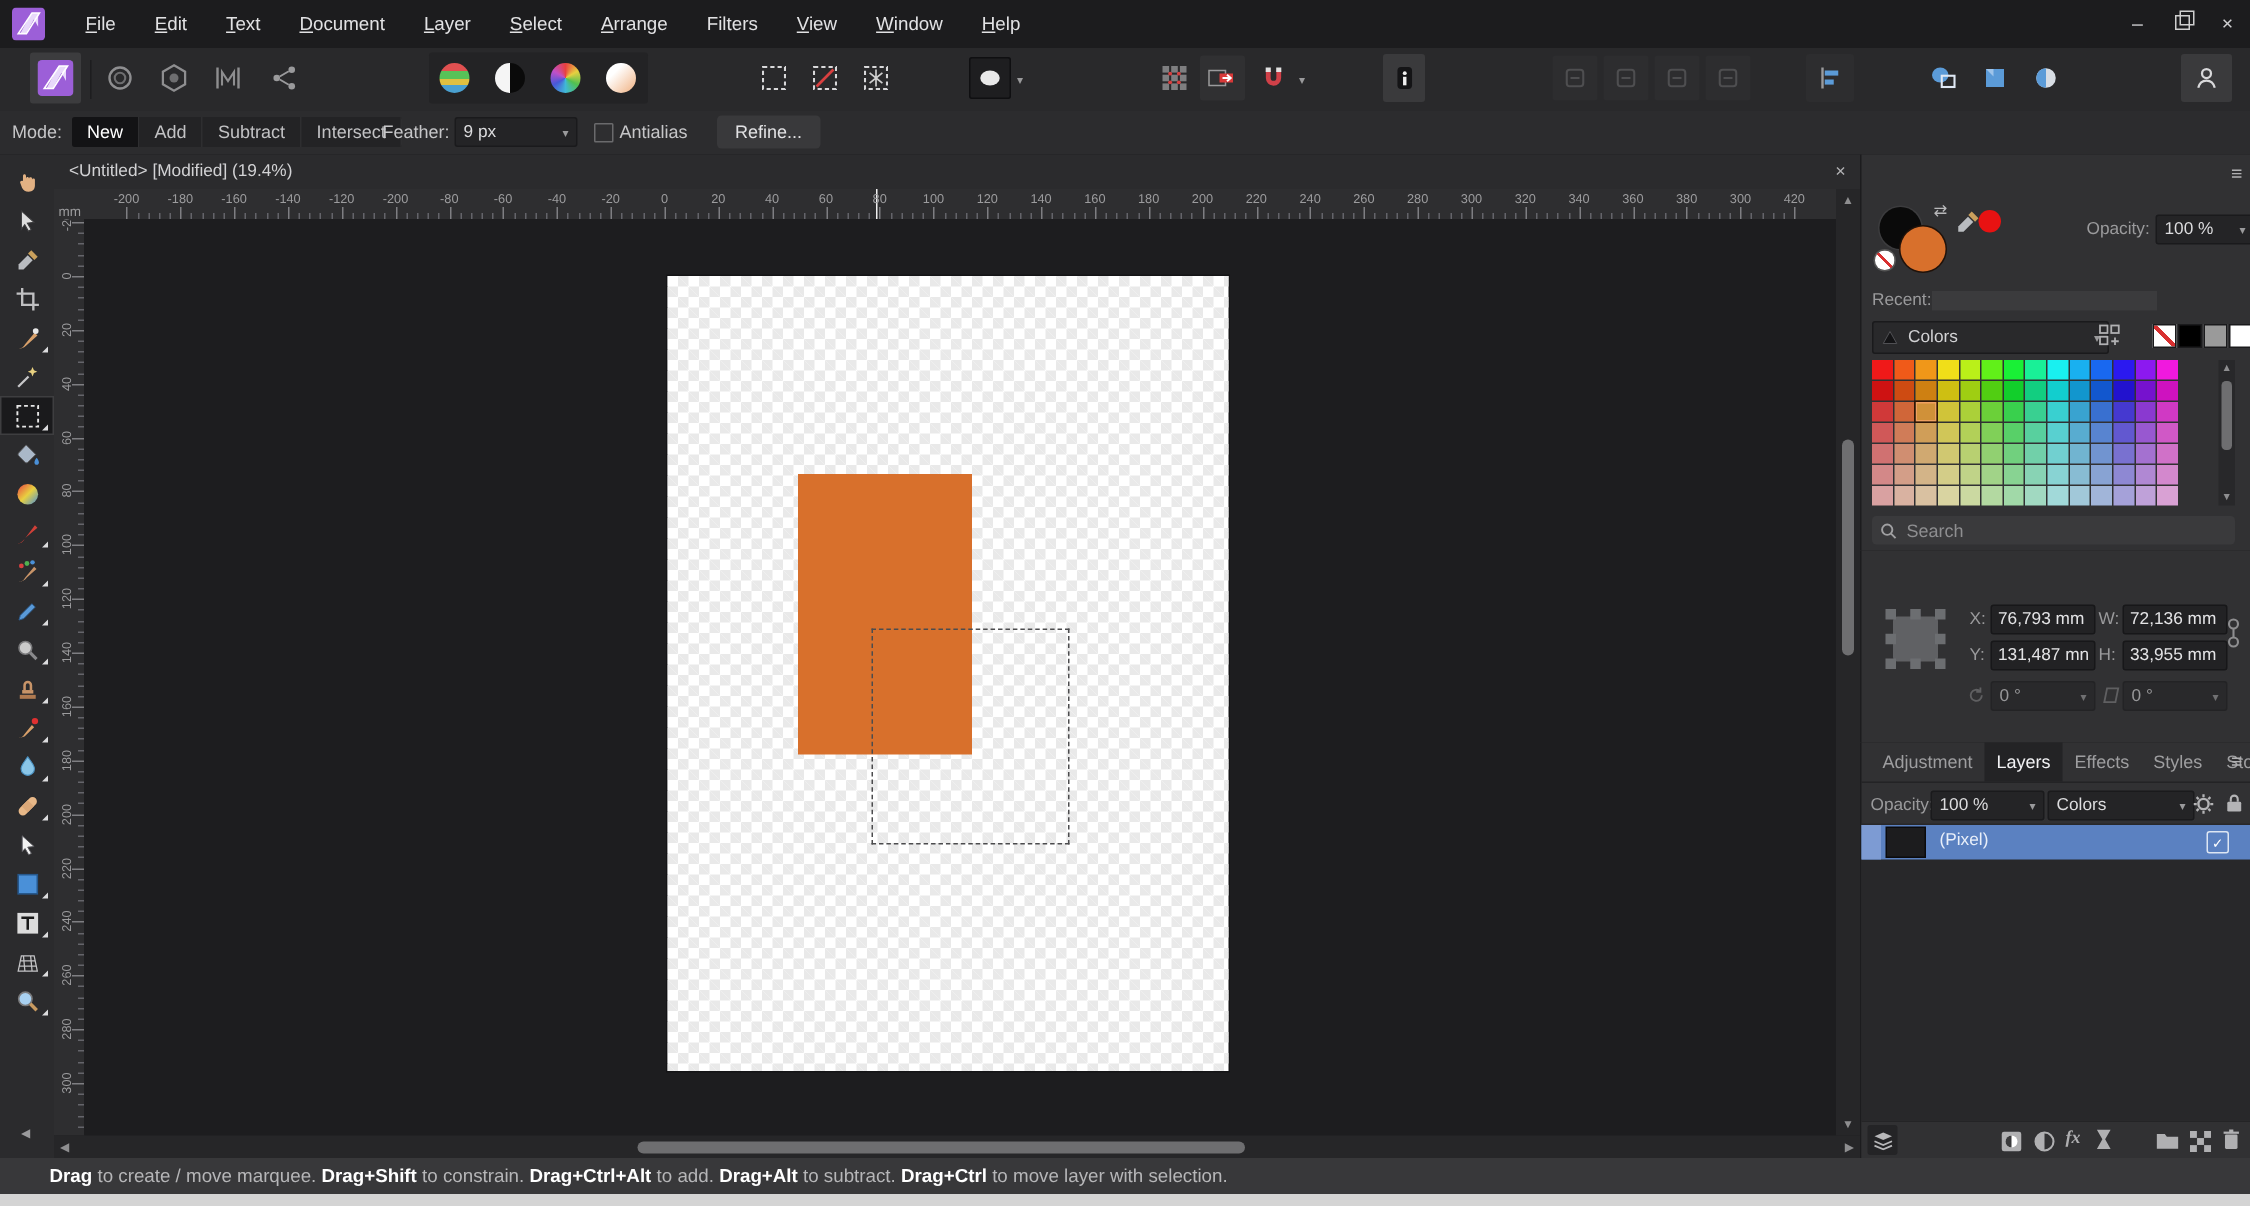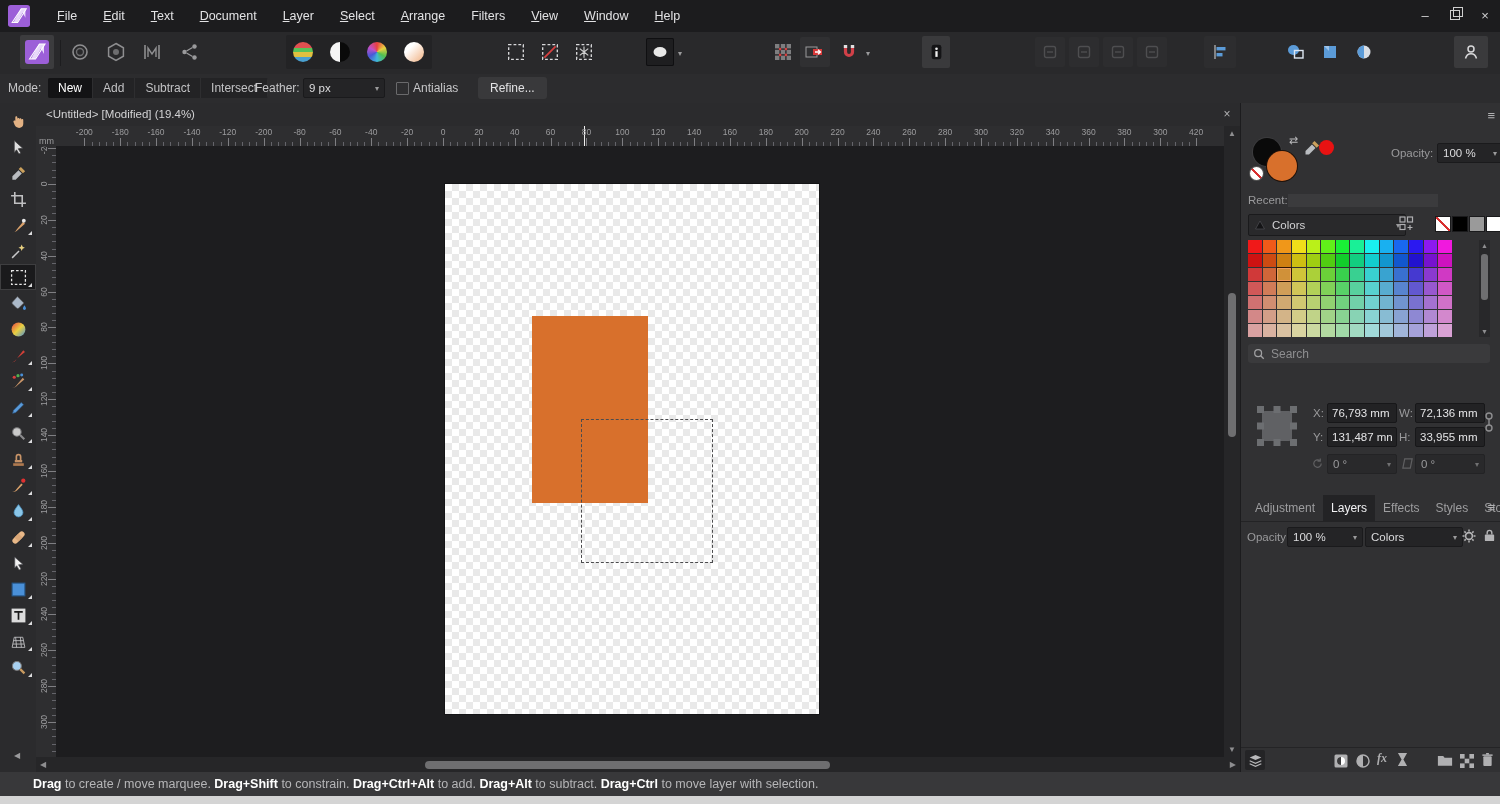--- a/index.html
+++ b/index.html
@@ -1144,20 +1144,30 @@
           <circle cx="8" cy="8" r="3.4" fill="none" stroke="#b4b4b6" stroke-width="1.6"></circle>
         </svg>
       </span>
     <span class="ic abs" style="left:242px;top:33px;width:13px;height:15px;">
         <svg viewBox="0 0 14 16">
           <rect x="2" y="7" width="10" height="7" rx="1" fill="#b4b4b6"></rect>
           <path d="M4.5 7V5a2.5 2.5 0 015 0v2" fill="none" stroke="#b4b4b6" stroke-width="1.5"></path>
         </svg>
       </span>
 
+    <div class="abs" style="left:0;top:54px;width:260px;height:198px;background:#28282a;">
+      <div class="abs" style="left:0;top:1px;width:260px;height:23px;background:#5b81c1;">
+        <div class="abs" style="left:0;top:0;width:13px;height:23px;background:#7d9bd3;"></div>
+        <div class="abs" style="left:17px;top:2px;width:25px;height:19px;background:#1c1c1e;box-shadow:0 0 0 1px #0a0a0c;"></div>
+        <span class="abs" style="left:52px;top:4px;font-size:11.5px;color:#e9eff9;">(Pixel)</span>
+        <div class="abs flex" style="left:230px;top:4px;width:13px;height:13px;border:1px solid #dde6f3;border-radius:2px;justify-content:center;font-size:9px;color:#fff;">
+            <span>✓</span>
+          </div>
+      </div>
+    </div>
 
     <div class="abs flex" style="left:0;top:252px;width:260px;height:25px;background:#313133;border-top:1px solid #242426;">
       <div class="abs flex" style="left:4px;top:2px;width:20px;height:20px;background:#242426;border-radius:2px;justify-content:center;">
           <span class="ic bic" style="width:15px;height:14px;">
             <svg viewBox="0 0 18 16">
               <path d="M2 5l7-3 7 3-7 3z" fill="#b8b8ba"></path>
               <path d="M2 9l7 3 7-3M2 12.5l7 3 7-3" fill="none" stroke="#b8b8ba" stroke-width="1.4"></path>
             </svg>
           </span>
         </div>

